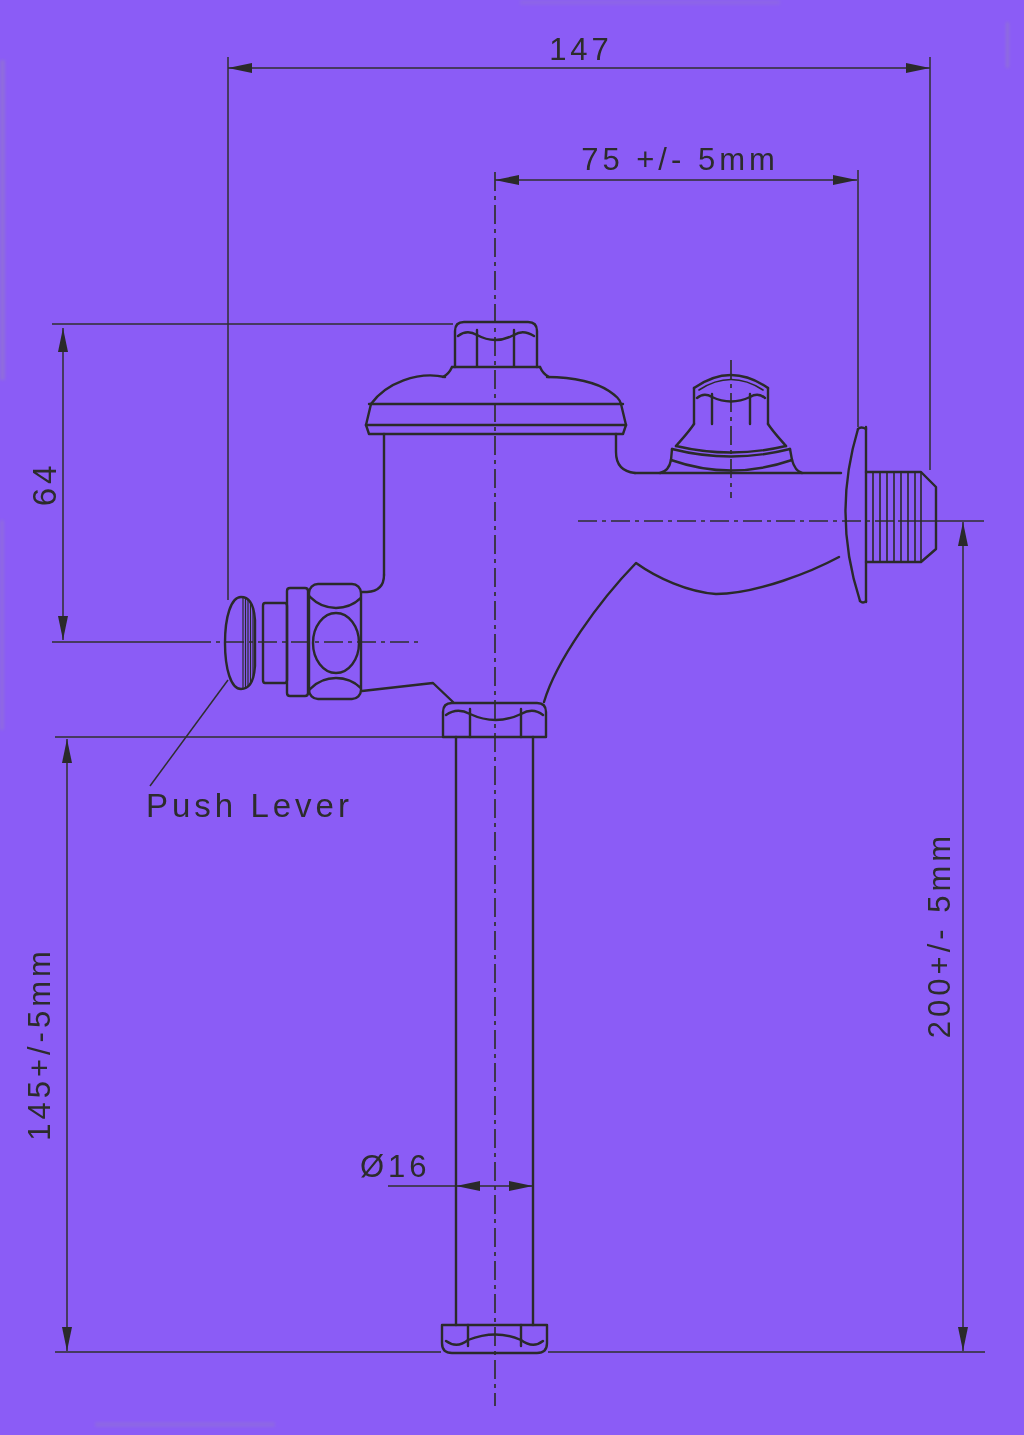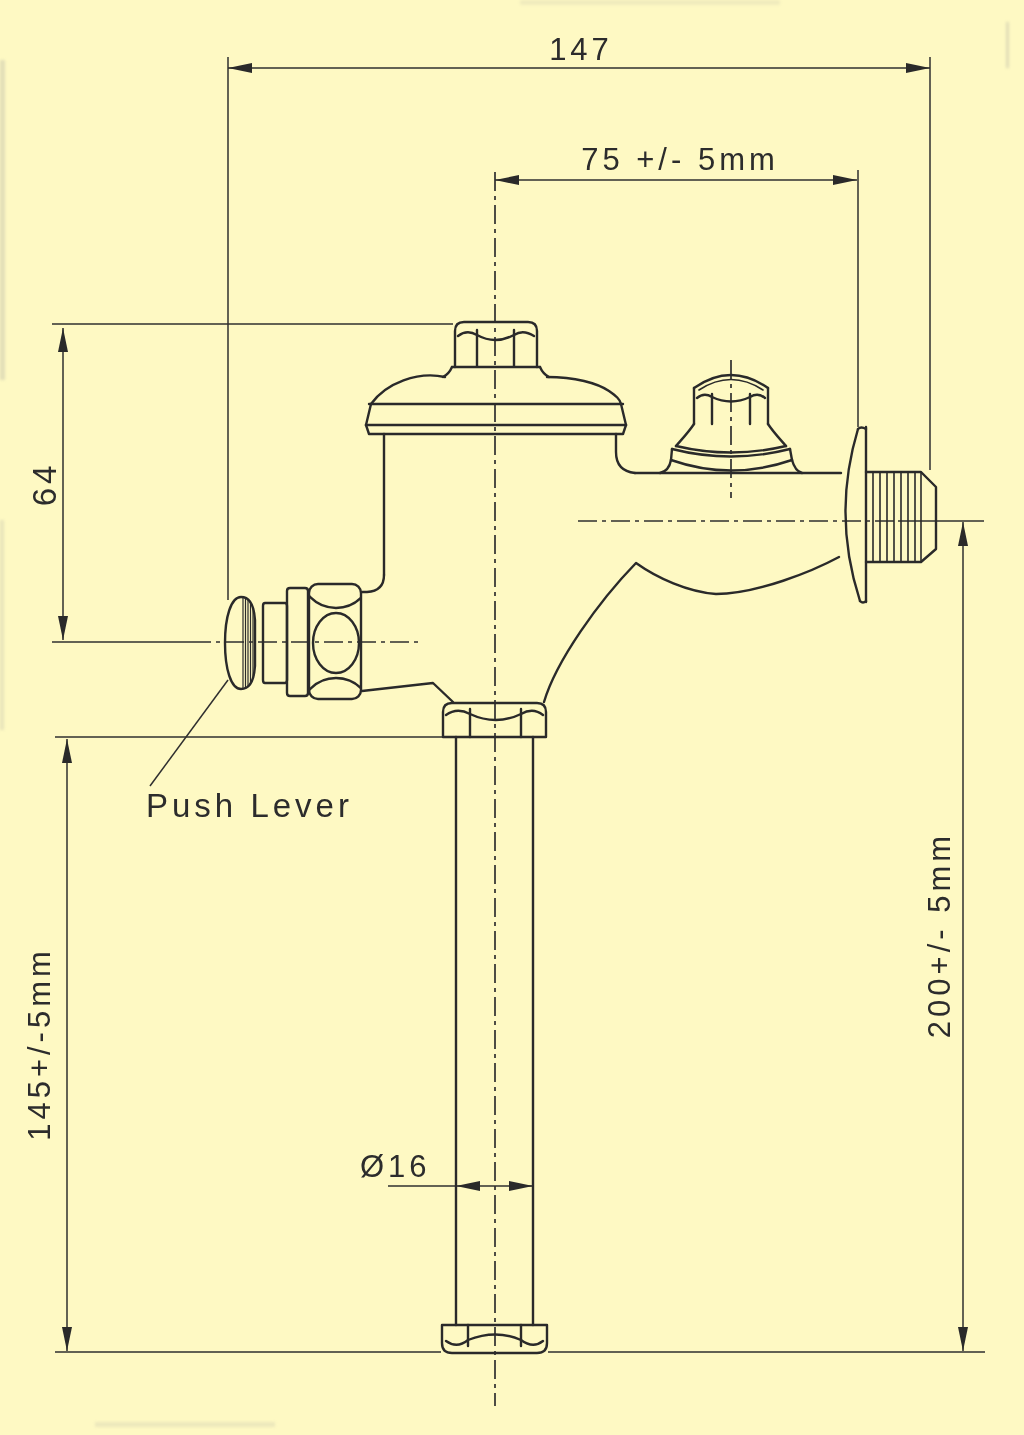--- a/index.html
+++ b/index.html
@@ -1,19 +1,19 @@
 <!DOCTYPE html>
 <html><head>
 <meta charset="utf-8">
 <style>
   html,body{margin:0;padding:0;background:#e8e8e8;}
   .page{
     position:relative;
     width:1024px;height:1435px;
-    background:#fef9c3;
+    background:#8b5cf6;
     overflow:hidden;
     font-family:"Liberation Sans", sans-serif;
   }
   svg{position:absolute;left:0;top:0;}
   .obj{stroke:#2a2a2a;stroke-width:2.4;fill:none;stroke-linecap:round;stroke-linejoin:round;}
   .obj-thin{stroke:#2a2a2a;stroke-width:1.6;fill:none;stroke-linecap:round;}
   .dim{stroke:#2f2f2f;stroke-width:1.5;fill:none;}
   .cl{stroke:#2f2f2f;stroke-width:1.7;fill:none;stroke-dasharray:19 5 4 5;}
   .arrow{fill:#2a2a2a;stroke:none;}
   text{fill:#2c2c2c;letter-spacing:4px;}

